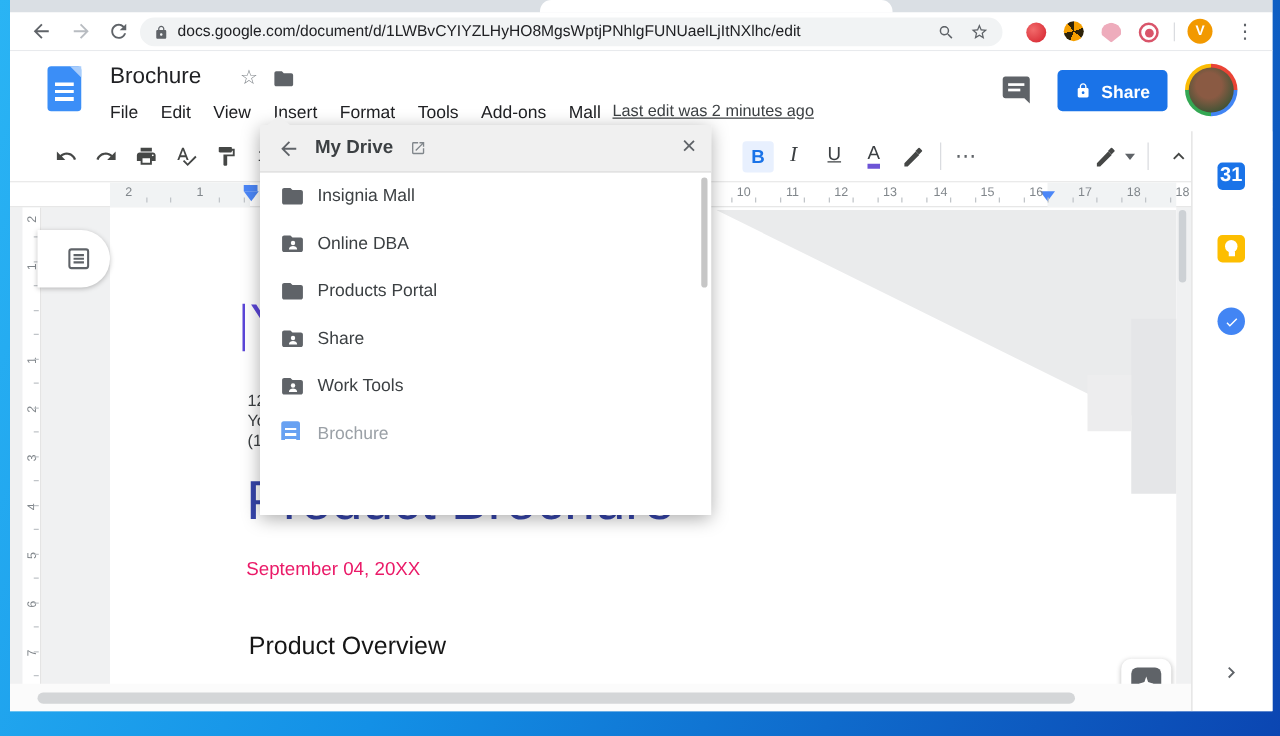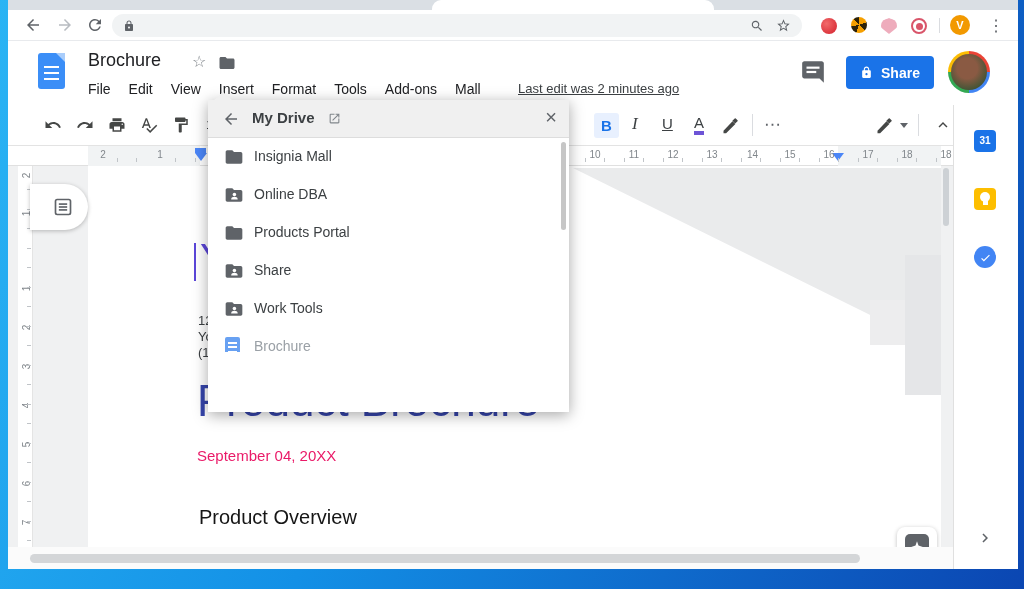--- a/index.html
+++ b/index.html
@@ -63,21 +63,21 @@
 .heading{font-size:44px;color:#3645ab;white-space:nowrap}
 .docdate{font-size:15px;color:#ea1a68}
 .section{font-size:20px;font-weight:500;color:#161616}
 .explore{left:889px;top:361px;width:40px;height:40px;background:#fff;border-radius:8px;box-shadow:0 1px 4px rgba(0,0,0,.25)}
 .explore .badge{position:absolute;left:8px;top:7px;width:24px;height:26px;background:#5f6368;border-radius:5px;display:flex;align-items:center;justify-content:center}
 .vscroll{left:935px;top:2px;width:6px;height:58px;background:#cdd1d5;border-radius:3px}
 .hstrack{left:0;top:381px;width:945px;height:22px;background:#fbfbfb}
 .hsthumb{left:22px;top:388px;width:830px;height:9px;background:#d4d6d8;border-radius:5px}
 
 .sidepanel{left:945px;top:105px;width:65px;height:464px;background:#fff;border-left:1px solid #e0e0e0}
-.cal{left:20px;top:25px;width:22px;height:22px;background:#1a73e8;border-radius:4px;color:#fff;font-size:10px;font-weight:bold;text-align:center;line-height:22px}
+.cal{left:20px;top:25px;width:22px;height:22px;background:#1a73e8;border-radius:4px;color:#fff;font-size:16px;font-weight:bold;text-align:center;line-height:22px}
 .keep{left:20px;top:83px;width:22px;height:22px;background:#fdbe00;border-radius:4px}
 .keep .bulb{position:absolute;left:6px;top:4px;width:10px;height:10px;border-radius:50%;background:#fff}
 .keep .base{position:absolute;left:8.5px;top:13px;width:5px;height:4px;background:#fff}
 .tasks{left:20px;top:141px;width:22px;height:22px;border-radius:50%;background:#4285f4;display:flex;align-items:center;justify-content:center}
 .panelchev{left:22px;top:424px;width:18px;height:18px;color:#5f6368}
 
 .dialog{left:200px;top:100px;width:361px;height:312px;background:#fff;box-shadow:0 3px 14px rgba(0,0,0,.35);z-index:60}
 .dcaret{left:6px;top:-8px;width:0;height:0;border-left:9px solid transparent;border-right:9px solid transparent;border-bottom:8px solid #f0f0f0}
 .dheader{left:0;top:0;width:361px;height:38px;background:#f0f0f0;border-bottom:1px solid #ddd}
 .dtitle{left:44px;top:9px;font-size:15px;font-weight:bold;color:#3c4043}
@@ -111,20 +111,21 @@
     <svg class="navic dis i" style="left:48px;top:6px" viewBox="0 0 24 24" fill="currentColor">
           <path d="M4 13h12.17l-5.59 5.59L12 20l8-8-8-8-1.41 1.41L16.17 11H4v2z"></path>
         </svg>
     <svg class="navic i" style="left:78px;top:6px" viewBox="0 0 24 24" fill="currentColor">
           <path d="M17.65 6.35A7.96 7.96 0 0 0 12 4c-4.42 0-7.99 3.58-7.99 8s3.57 8 7.99 8c3.73 0 6.84-2.55 7.73-6h-2.08A5.99 5.99 0 0 1 12 18c-3.31 0-6-2.69-6-6s2.69-6 6-6c1.66 0 3.14.69 4.22 1.78L13 11h7V4l-2.35 2.35z"></path>
         </svg>
     <div class="addressbar i">
       <svg class="i" style="left:11px;top:5.5px;width:12px;height:12px;color:#5f6368" viewBox="0 0 24 24" fill="currentColor">
             <path d="M18 8h-1V6c0-2.76-2.24-5-5-5S7 3.24 7 6v2H6c-1.1 0-2 .9-2 2v10c0 1.1.9 2 2 2h12c1.1 0 2-.9 2-2V10c0-1.1-.9-2-2-2zm-6 9c-1.1 0-2-.9-2-2s.9-2 2-2 2 .9 2 2-.9 2-2 2zM9 8V6c0-1.66 1.34-3 3-3s3 1.34 3 3v2H9z"></path>
           </svg>
+      <span class="url i">docs.google.com/document/d/1LWBvCYIYZLHyHO8MgsWptjPNhlgFUNUaelLjItNXlhc/edit</span>
       <svg class="i" style="left:638px;top:4.5px;width:14px;height:14px;color:#5f6368" viewBox="0 0 24 24" fill="currentColor">
             <path d="M15.5 14h-.79l-.28-.27a6.5 6.5 0 1 0-.7.7l.27.28v.79l5 4.99L20.49 19l-4.99-5zm-6 0A4.5 4.5 0 1 1 14 9.5 4.5 4.5 0 0 1 9.5 14z"></path>
           </svg>
       <svg class="i" style="left:664px;top:4px;width:15px;height:15px;color:#5f6368" viewBox="0 0 24 24" fill="currentColor">
             <path d="M22 9.24l-7.19-.62L12 2 9.19 8.63 2 9.24l5.46 4.73L5.82 21 12 17.27 18.18 21l-1.63-7.03L22 9.24zM12 15.4l-3.76 2.27 1-4.28-3.32-2.88 4.38-.38L12 6.1l1.71 4.04 4.38.38-3.32 2.88 1 4.28L12 15.4z"></path>
           </svg>
     </div>
     <div class="extdot i" style="left:813px;top:8px;background:radial-gradient(circle at 35% 35%,#f26b6b,#d31f2b)"></div>
     <div class="extdot i" style="left:843px;top:7px;background:conic-gradient(#f59f00 0 70deg,#2d2208 70deg 130deg,#f59f00 130deg 200deg,#2d2208 200deg 260deg,#f59f00 260deg 320deg,#2d2208 320deg)"></div>
     <div class="extdot i" style="left:873px;top:8px;background:#eeacbc;clip-path:polygon(50% 0,100% 18%,100% 60%,50% 100%,0 60%,0 18%)"></div>
@@ -149,21 +150,21 @@
     <div class="menubar i" id="menubar">
           <span class="menu-item">File</span>
           <span class="menu-item">Edit</span>
           <span class="menu-item">View</span>
           <span class="menu-item">Insert</span>
           <span class="menu-item">Format</span>
           <span class="menu-item">Tools</span>
           <span class="menu-item">Add-ons</span>
           <span class="menu-item">Mall</span>
         </div>
-    <span class="lastedit i" style="left:510px;top:38px">Last edit was 2 minutes ago</span>
+    <span class="lastedit i" style="left:482px;top:38px">Last edit was 2 minutes ago</span>
     <svg class="i" style="left:792px;top:18px;width:26px;height:26px;color:#5f6368" viewBox="0 0 24 24" fill="currentColor">
           <path d="M21.99 4c0-1.1-.89-2-1.99-2H4c-1.1 0-2 .9-2 2v12c0 1.1.9 2 2 2h14l4 4-.01-18z"></path>
           <rect x="6" y="7" width="12" height="2" fill="#fff"></rect>
           <rect x="6" y="11" width="9" height="2" fill="#fff"></rect>
         </svg>
     <div class="sharebtn i">
       <svg style="width:13px;height:13px" viewBox="0 0 24 24" fill="#fff">
             <path d="M18 8h-1V6c0-2.76-2.24-5-5-5S7 3.24 7 6v2H6c-1.1 0-2 .9-2 2v10c0 1.1.9 2 2 2h12c1.1 0 2-.9 2-2V10c0-1.1-.9-2-2-2zm-6 9c-1.1 0-2-.9-2-2s.9-2 2-2 2 .9 2 2-.9 2-2 2zM9 8V6c0-1.66 1.34-3 3-3s3 1.34 3 3v2H9z"></path>
           </svg>
       <span>Share</span>

